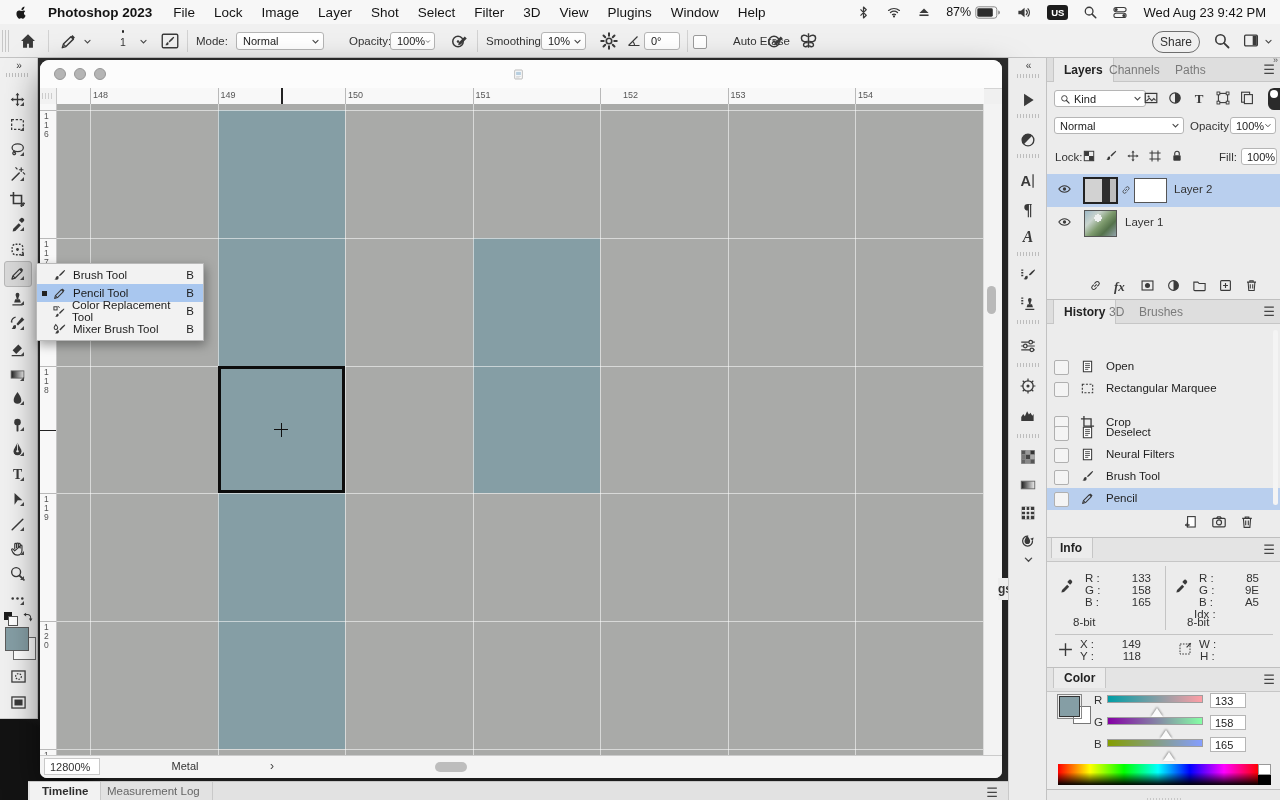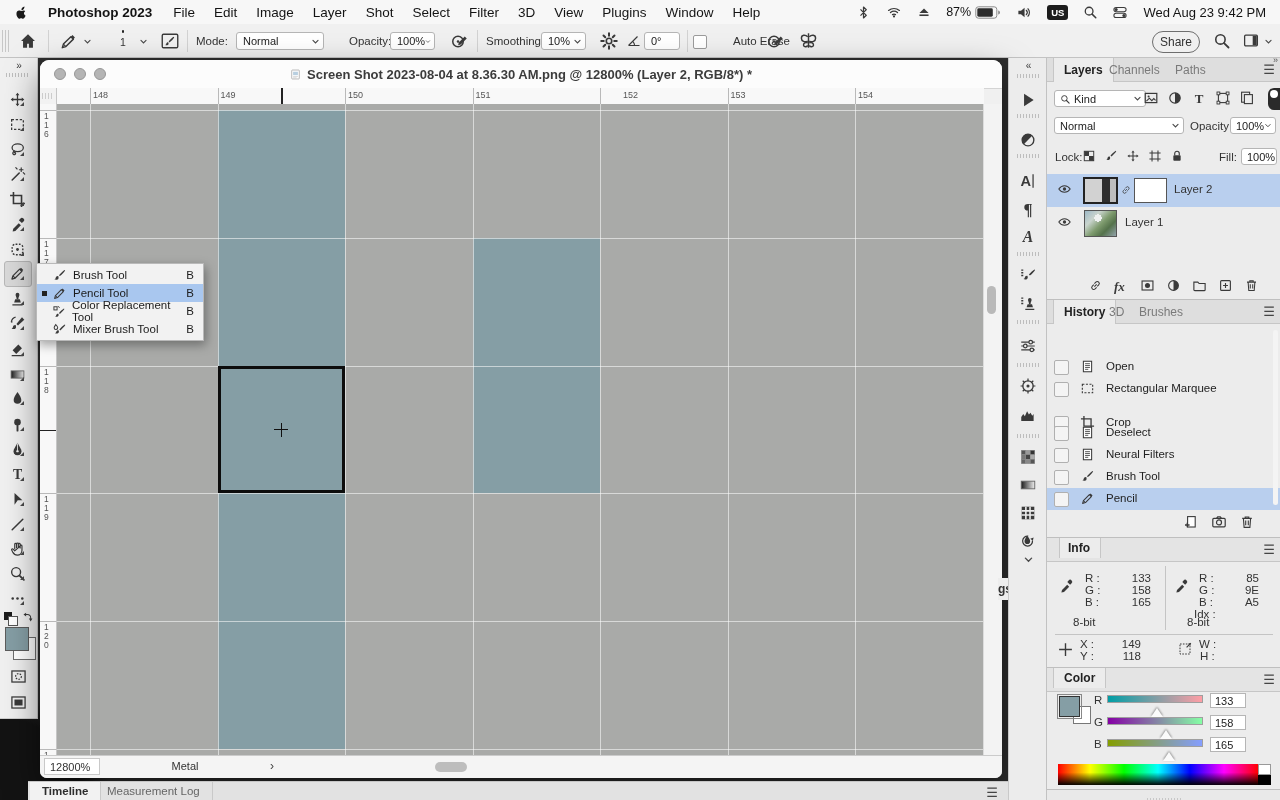--- a/index.html
+++ b/index.html
@@ -125,21 +125,21 @@
 
 <div id="menubar">
   <span class="ico mitem" style="width:15px;height:17px;">
         <svg viewBox="0 0 16 16">
           <path d="M11.2 1.6c-.9.1-1.9.6-2.5 1.4-.5.7-.9 1.6-.8 2.5 1 0 1.9-.5 2.5-1.3.5-.7.9-1.6.8-2.6zM11 5.8c-1.3 0-2.3.7-2.9.7-.7 0-1.6-.7-2.7-.7C4 5.8 2.6 7 2.6 9.3c0 1.4.5 2.9 1.2 3.8.5.8 1 1.5 1.8 1.5.7 0 1-.5 2-.5s1.2.5 2 .5 1.4-.7 1.9-1.5c.4-.6.6-1.1.8-1.8-1-.4-1.7-1.3-1.7-2.4 0-1 .5-1.8 1.3-2.3-.6-.8-1.6-.8-1.9-.8z" fill="#1a1a1a"></path>
         </svg>
       </span>
   <span class="mname">Photoshop 2023</span>
   <span id="menus" style="display:flex;">
         <span class="mitem">File</span>
-        <span class="mitem">Edit</span>
+        <span class="mitem">Lock</span>
         <span class="mitem">Image</span>
         <span class="mitem">Layer</span>
         <span class="mitem">Shot</span>
         <span class="mitem">Select</span>
         <span class="mitem">Filter</span>
         <span class="mitem">3D</span>
         <span class="mitem">View</span>
         <span class="mitem">Plugins</span>
         <span class="mitem">Window</span>
         <span class="mitem">Help</span>
@@ -532,21 +532,20 @@
     <div class="tlight" style="left:14px;"></div>
     <div class="tlight" style="left:34px;"></div>
     <div class="tlight" style="left:54px;"></div>
     <span class="ico" style="width:11px;height:13px;margin-right:6px;">
           <svg viewBox="0 0 16 16">
             <rect x="2.5" y="1.5" width="11" height="13" rx="1" fill="#fff" stroke="#9a9a9a"></rect>
             <rect x="4.5" y="4" width="7" height="5" fill="#b8cfe0"></rect>
             <path d="M4.5 11h7M4.5 12.8h5" stroke="#bbb" stroke-width=".8"></path>
           </svg>
         </span>
-    <span>Screen Shot 2023-08-04 at 8.36.30 AM.png @ 12800% (Layer 2, RGB/8*) *</span>
   </div>
   <div id="rcorner"></div>
   <div class="ruler" id="rulerH">
         <div class="htick" style="left: 33px;"></div>
         <div class="hlab" style="left: 36px;">148</div>
         <div class="htick" style="left: 160.5px;"></div>
         <div class="hlab" style="left: 163.5px;">149</div>
         <div class="htick" style="left: 288px;"></div>
         <div class="hlab" style="left: 291px;">150</div>
         <div class="htick" style="left: 415.5px;"></div>
@@ -1083,21 +1082,21 @@
           <div class="ico pico" style="left: 192px; top: 214px; width: 16px; height: 16px;">
             <svg viewBox="0 0 16 16">
               <path d="M3.2 4.4h9.6M6.2 4.4V3h3.6v1.4M4.4 4.4l.7 9h5.8l.7-9M6.7 6.6v4.6M9.3 6.6v4.6" fill="none" stroke="#3a3a3a" stroke-width="1.1"></path>
             </svg>
           </div>
         </div>
   </div>
 
   <div class="panel" id="p-info" style="top:480px;height:130px;">
     <div class="tabstrip" style="background:#e4e4e4;">
-      <div class="ptab active" style="left:12px;height:20px;padding-left:8px;">Info</div>
+      <div class="ptab active" style="left:4px;height:20px;padding-left:8px;">Info</div>
       <div class="hamb">☰</div>
     </div>
     <span class="ico pico" style="left:11px;top:40px;width:16px;height:16px;">
           <svg viewBox="0 0 16 16">
             <path d="M9.2 6.8 4 12l-.6 2.6L6 14l5.2-5.2z" fill="#3a3a3a"></path>
             <path d="M9.3 3.9l2.8 2.8 1.3-1.3a2 2 0 10-2.8-2.8z" fill="#3a3a3a"></path>
           </svg>
         </span>
     <div class="ptxt" style="left:38px;top:34px;">R :</div>
     <div class="ptxt" style="left:38px;top:46px;">G :</div>

